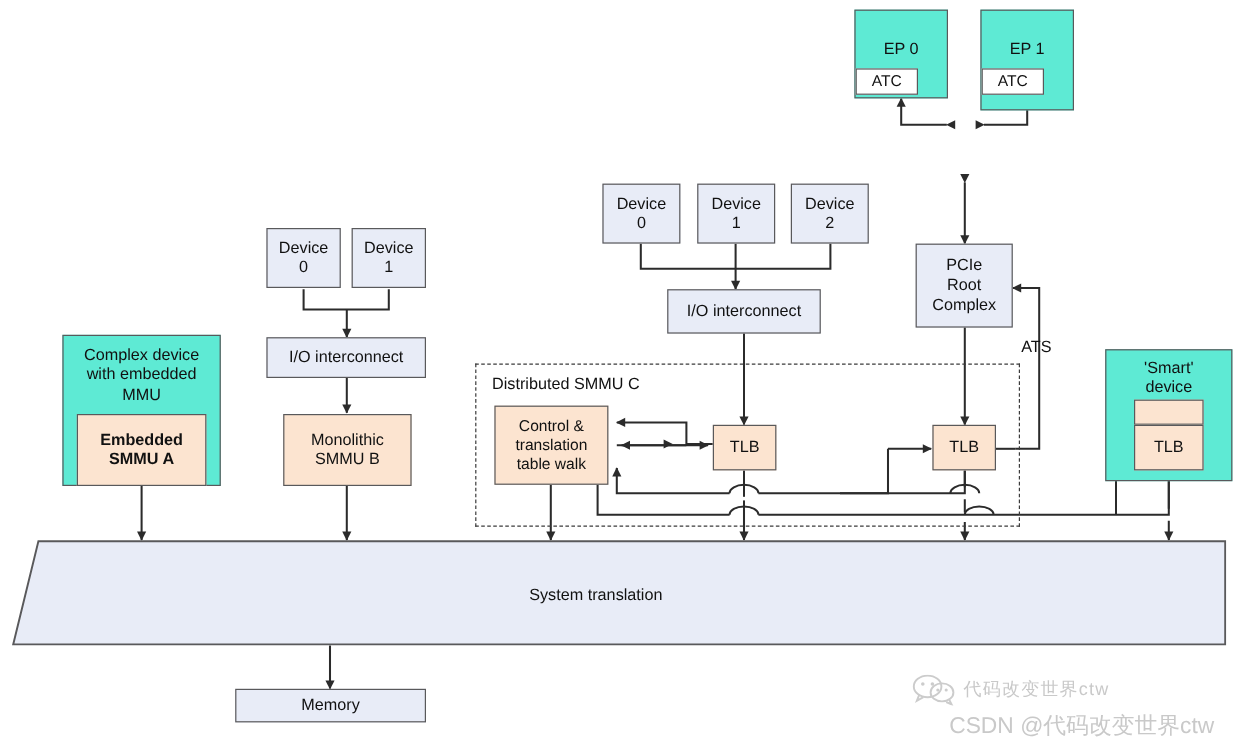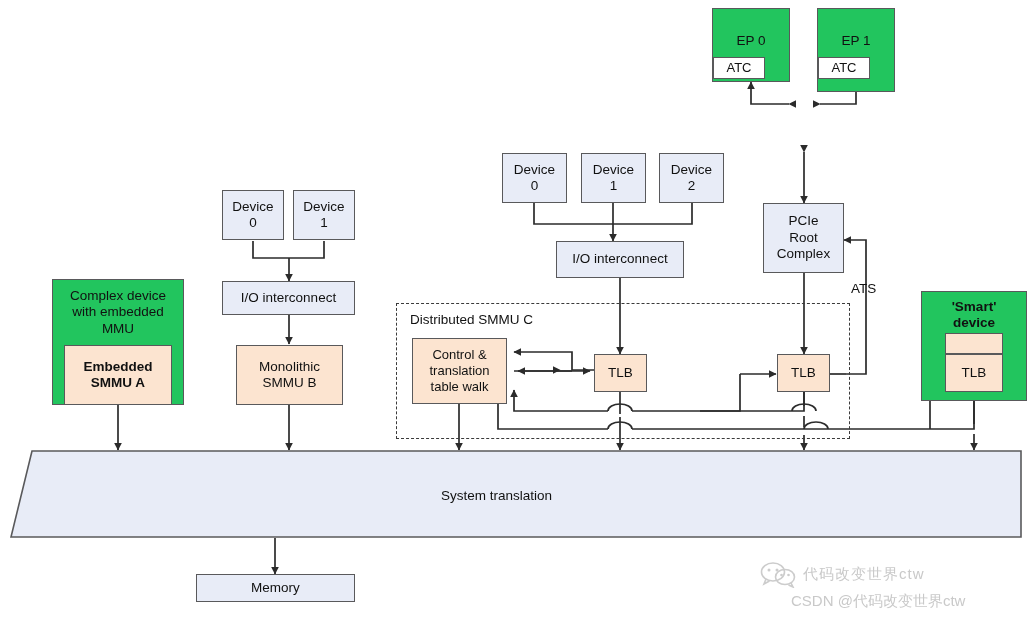--- a/index.html
+++ b/index.html
@@ -42,21 +42,21 @@
   .dashed-box {
     position: absolute;
     box-sizing: border-box;
     border: 1.5px dashed #3b3b3b;
     background: transparent;
   }
   .container-node {
     position: absolute;
     box-sizing: border-box;
     border: 1.4px solid #59595b;
-    background: #22c55e;
+    background: #5eead4;
   }
   .container-title {
     position: absolute;
     left: 0;
     right: 0;
     text-align: center;
     font-size: 13.5px;
     color: #111111;
     line-height: 1.22;
     white-space: pre-line;
@@ -70,21 +70,21 @@
     pointer-events: none;
     overflow: visible;
   }
   .wm {
     position: absolute;
     color: #c9c9c9;
     white-space: nowrap;
     pointer-events: none;
   }
   .wm-main { font-size: 15px; letter-spacing: 1px; }
-  .wm-sub  { font-size: 15px; }
+  .wm-sub  { font-size: 19px; }
   .oct-wrap { position: absolute; }
   .oct-wrap svg { position: absolute; left: 0; top: 0; }
   .oct-label {
     position: absolute;
     left: 0; right: 0; top: 50%;
     transform: translateY(-50%);
     text-align: center;
     font-size: 13.5px;
     color: #111111;
   }
@@ -223,21 +223,21 @@
 
   <div class="node peach" style="left:412px; top:338px; width:95px; height:66px; font-size:13px;">Control &amp;
 translation
 table walk</div>
 
   <div class="node peach" style="left:594px; top:354px; width:53px; height:38px;">TLB</div>
 
   <div class="node peach" style="left:777px; top:354px; width:53px; height:38px;">TLB</div>
 
   <div class="container-node" style="left:921px; top:291px; width:106px; height:110px;">
-    <div class="container-title" style="top:7px;font-weight:bold;">'Smart'
+    <div class="container-title" style="top:7px;">'Smart'
 device</div>
   </div>
   <div class="node peach" style="left:945px; top:333px; width:58px; height:21px;"></div>
   <div class="node peach" style="left:945px; top:354px; width:58px; height:38px;">TLB</div>
 
   <div class="group-label" style="left:851px; top:281px;">ATS</div>
 
   <div class="parallelogram" style="left:10px; top:450px; width:1012px; height:90px;">
     <svg width="1012" height="90" viewBox="0 0 1012 90">
       <polygon points="22,1 1011,1 1011,87 1,87" fill="#e8ecf7" stroke="#59595b" stroke-width="1.6"></polygon>

